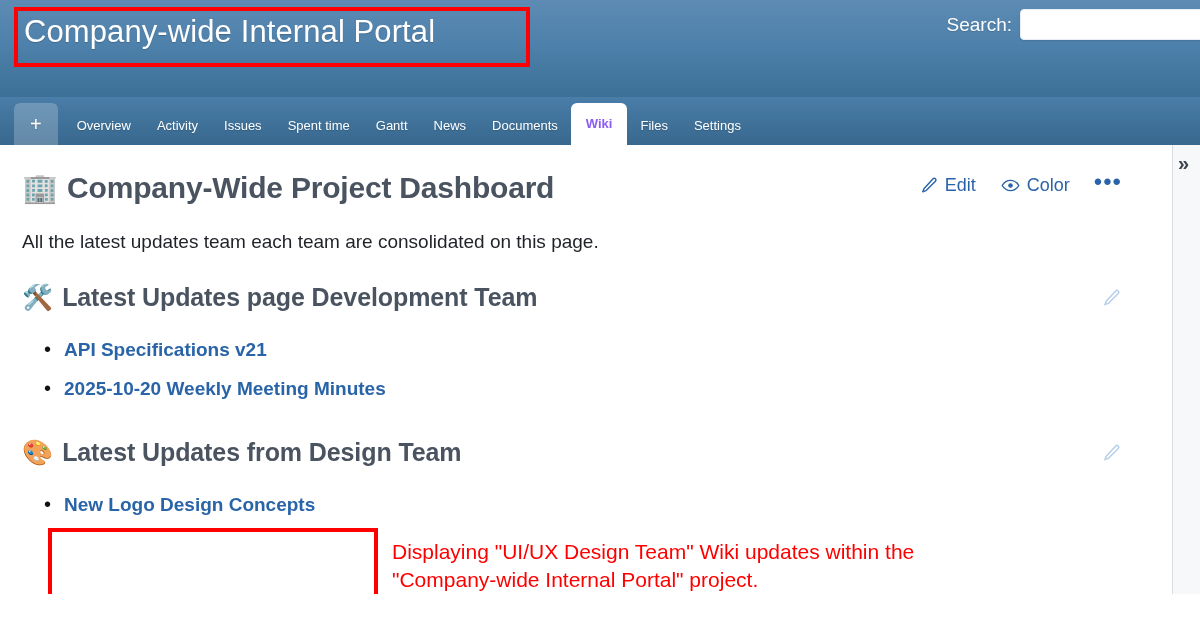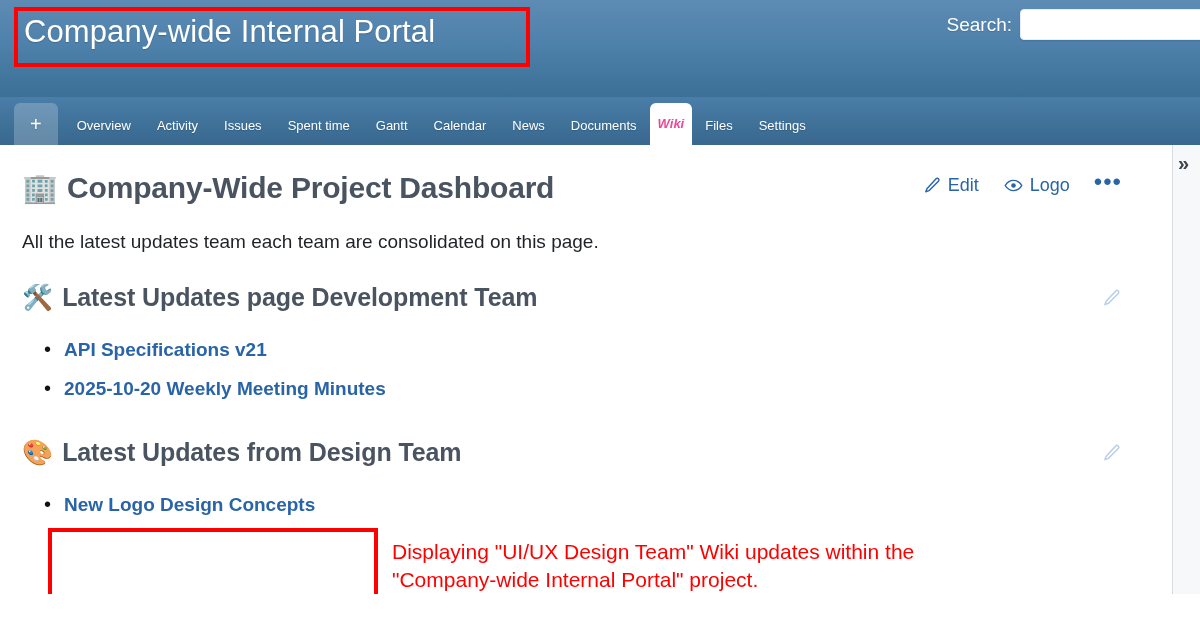--- a/index.html
+++ b/index.html
@@ -63,27 +63,26 @@
   .tab.plus {
     background: rgba(255,255,255,0.22);
     border-radius: 6px 6px 0 0;
     padding: 0 16px;
     height: 42px; line-height: 42px;
     font-size: 20px;
     margin-right: 6px;
   }
   .tab.active {
     background: #ffffff;
-    color: #ec4899;
+    color: #8b5cf6;
     font-weight: bold;
     border-radius: 6px 6px 0 0;
     height: 42px; line-height: 42px;
     text-shadow: none;
-    padding: 0 8px;
-    font-style: italic;
+    padding: 0 15px;
   }
 
   
   .body-area {
     position: absolute; top: 145px; left: 0;
     width: 1200px; height: 485px; background: #ffffff;
   }
   .content {
     position: absolute; top: 0; left: 0;
     width: 1172px; height: 485px;
@@ -183,21 +182,20 @@
     </div>
   </div>
 
   <div class="tab-bar">
     <div class="tab plus">+</div>
     <div class="tab">Overview</div>
     <div class="tab">Activity</div>
     <div class="tab">Issues</div>
     <div class="tab">Spent time</div>
     <div class="tab">Gantt</div>
-    <div class="tab">Calendar</div>
     <div class="tab">News</div>
     <div class="tab">Documents</div>
     <div class="tab active">Wiki</div>
     <div class="tab">Files</div>
     <div class="tab">Settings</div>
   </div>
 
   <div class="body-area">
 
     <div class="content">
@@ -216,21 +214,21 @@
             <span>Edit</span>
           </span>
 
           <span class="action">
             <span>
               <svg width="21" height="19" viewBox="0 0 24 24" fill="none" stroke="#2a64a8" stroke-width="1.8" stroke-linecap="round" stroke-linejoin="round">
                 <path d="M1.5 12S5.5 5.5 12 5.5 22.5 12 22.5 12 18.5 18.5 12 18.5 1.5 12 1.5 12z"></path>
                 <circle cx="12" cy="12" r="2.9" fill="#2a64a8" stroke="none"></circle>
               </svg>
             </span>
-            <span>Logo</span>
+            <span>Color</span>
           </span>
 
           <span class="action-more">•••</span>
         </div>
       </div>
 
       <div class="intro">All the latest updates team each team are consolidated on this page.</div>
 
       <div class="section">
         <div class="sec-head">

